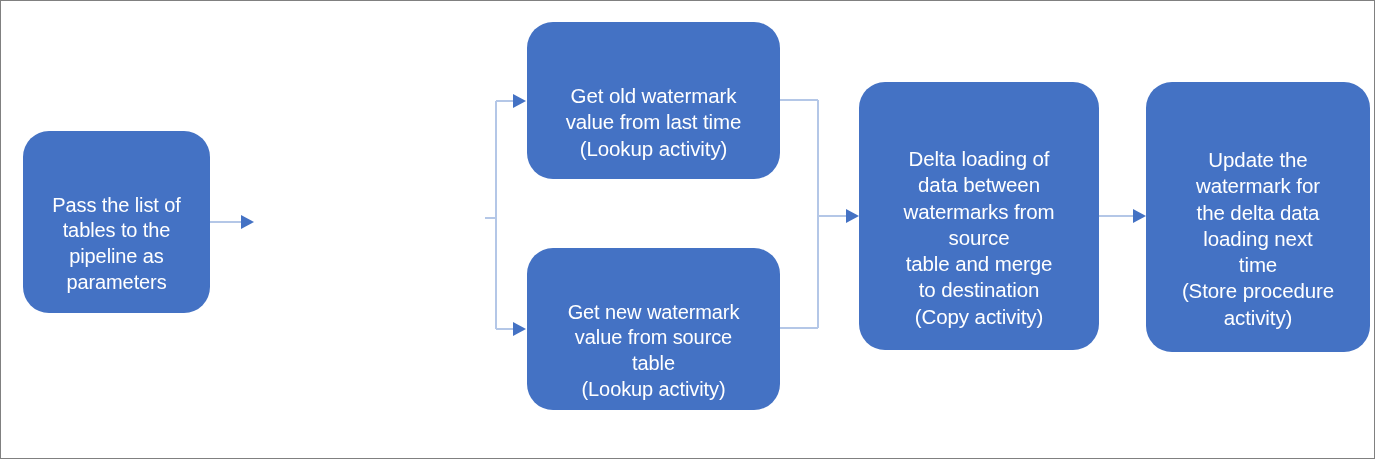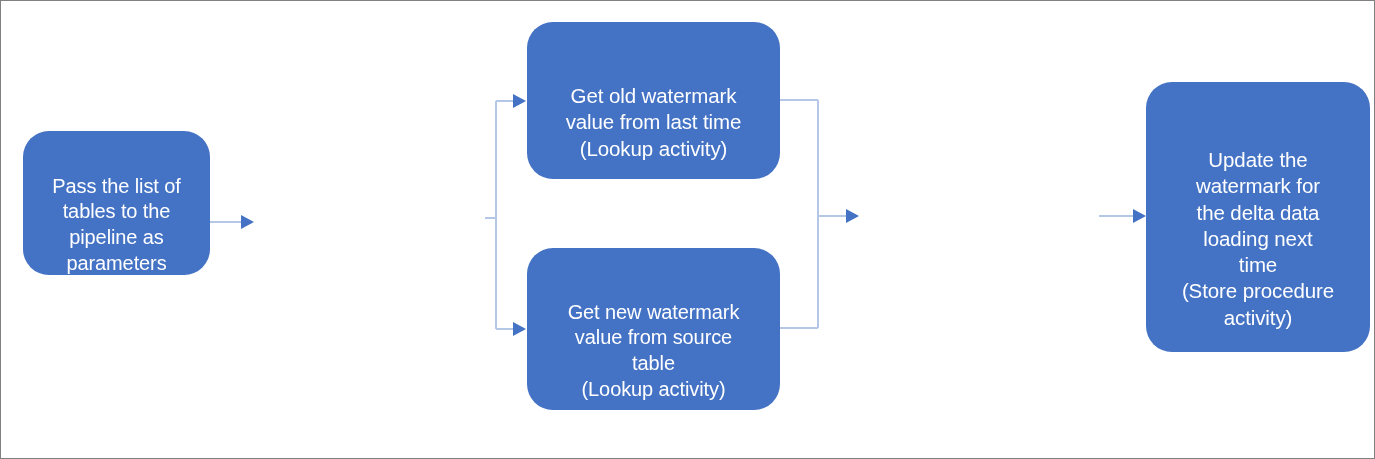--- a/index.html
+++ b/index.html
@@ -31,21 +31,21 @@
     letter-spacing: -0.1px;
   }
   .node .label {
     width: 100%;
     padding: 0 8px;
     white-space: pre-line;
     box-sizing: border-box;
     margin-top: 44px;
   }
   
-  #node-pass-list      { left: 22px;   top: 130px; width: 187px; height: 144px; font-size: 20px; }
+  #node-pass-list      { left: 22px;   top: 130px; width: 187px; height: 182px; font-size: 20px; }
   #node-foreach        { left: 248px;  top: 122px; width: 236px; height: 190px; font-size: 20.5px; }
   #node-old-watermark  { left: 526px;  top: 21px;  width: 253px; height: 157px; font-size: 20.5px; }
   #node-new-watermark  { left: 526px;  top: 247px; width: 253px; height: 162px; font-size: 20px; }
   #node-delta-loading  { left: 858px;  top: 81px;  width: 240px; height: 268px; font-size: 20.5px; }
   #node-update-wm      { left: 1145px; top: 81px;  width: 224px; height: 270px; font-size: 20.5px; }
 
   
   .conn-svg {
     position: absolute;
     left: 0;
@@ -112,20 +112,29 @@
 (Lookup activity)</span>
   </div>
 
   <div class="node" id="node-new-watermark">
     <span class="label">Get new watermark
 value from source
 table
 (Lookup activity)</span>
   </div>
 
+  <div class="node" id="node-delta-loading">
+    <span class="label">Delta loading of
+data between
+watermarks from
+source
+table and merge
+to destination
+(Copy activity)</span>
+  </div>
 
   <div class="node" id="node-update-wm">
     <span class="label">Update the
 watermark for
 the delta data
 loading next
 time
 (Store procedure
 activity)</span>
   </div>

